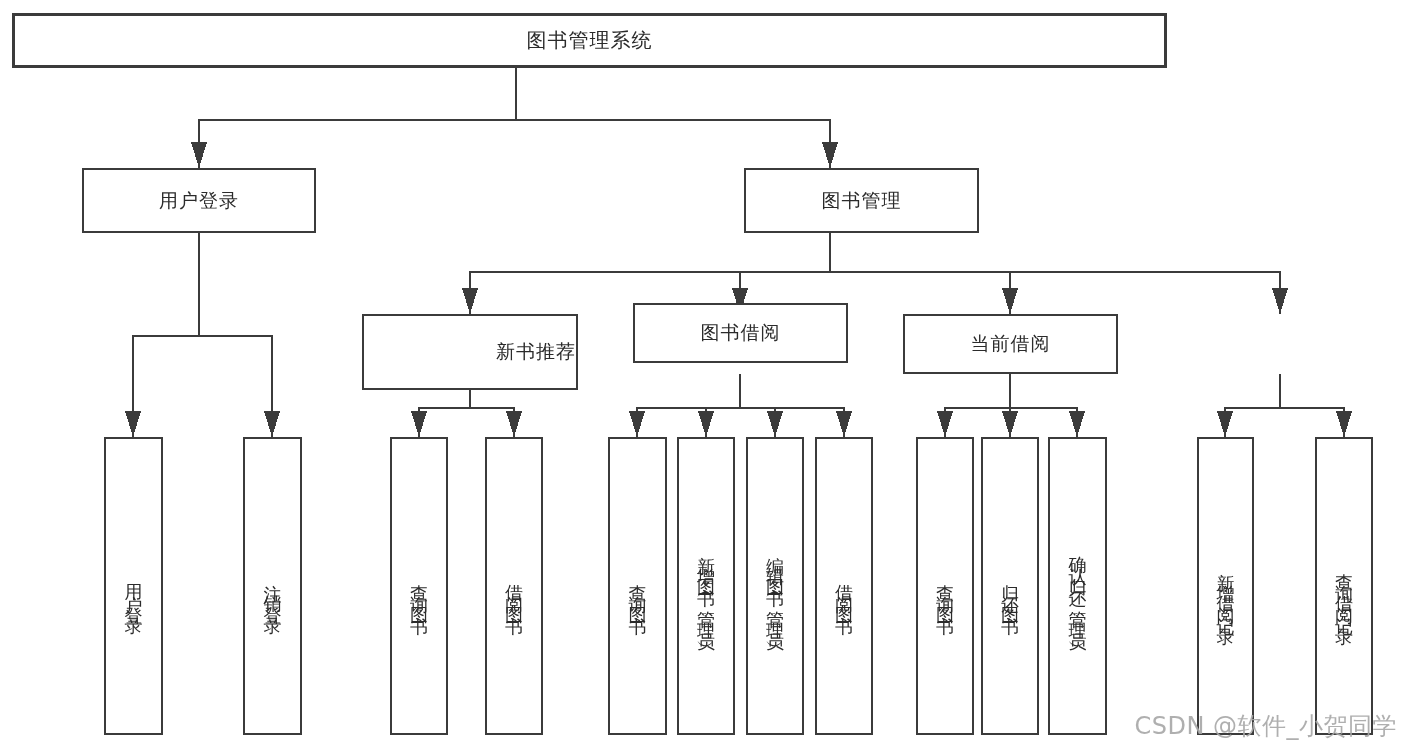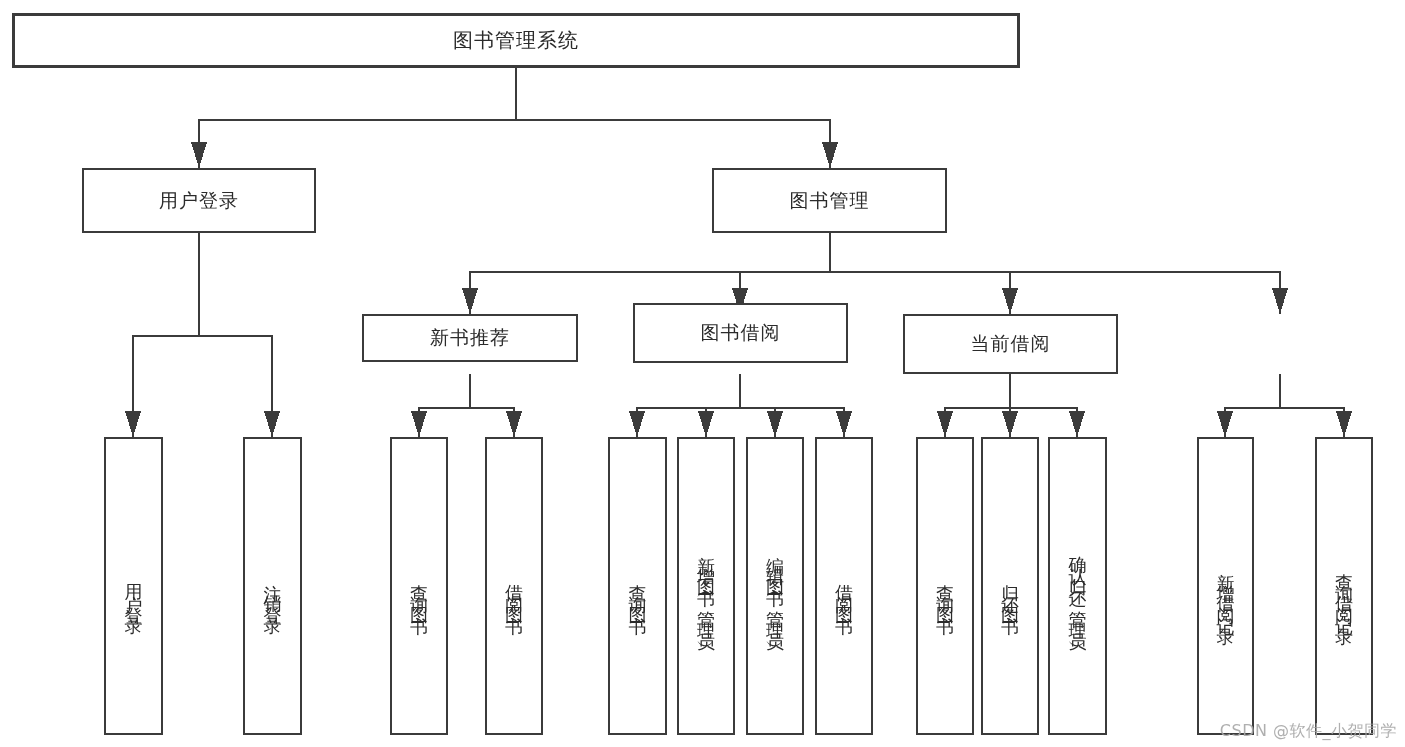--- a/index.html
+++ b/index.html
@@ -35,21 +35,21 @@
     writing-mode:vertical-rl;
     text-orientation:mixed;
     font-size:18px;
     letter-spacing:11px;
     line-height:1;
     margin-bottom:-11px;
   }
   .watermark{
     position:absolute;
     right:8px;bottom:5px;
-    font-size:16px;
+    font-size:24px;
     color:rgba(168,168,168,0.92);
     letter-spacing:0.5px;
     white-space:nowrap;
   }
 </style>
 </head>
 <body>
 
 <div class="canvas">
 
@@ -97,32 +97,32 @@
       <polygon points="767,411 783,411 775,437"></polygon>
       <polygon points="836,411 852,411 844,437"></polygon>
       <polygon points="937,411 953,411 945,437"></polygon>
       <polygon points="1002,411 1018,411 1010,437"></polygon>
       <polygon points="1069,411 1085,411 1077,437"></polygon>
       <polygon points="1217,411 1233,411 1225,437"></polygon>
       <polygon points="1336,411 1352,411 1344,437"></polygon>
     </g>
   </svg>
 
-  <div class="node root" style="left:12px;top:13px;width:1008px;height:55px;">
+  <div class="node root" style="left:12px;top:13px;width:1155px;height:55px;">
     <span>图书管理系统</span>
   </div>
 
   <div class="node" style="left:82px;top:168px;width:234px;height:65px;">
     <span>用户登录</span>
   </div>
-  <div class="node" style="left:712px;top:168px;width:235px;height:65px;">
+  <div class="node" style="left:744px;top:168px;width:235px;height:65px;">
     <span>图书管理</span>
   </div>
 
-  <div class="node" style="left:362px;top:314px;width:216px;height:48px;">
+  <div class="node" style="left:362px;top:314px;width:216px;height:76px;justify-content:flex-end;">
     <span>新书推荐</span>
   </div>
   <div class="node" style="left:633px;top:303px;width:215px;height:60px;">
     <span>图书借阅</span>
   </div>
   <div class="node" style="left:903px;top:314px;width:215px;height:60px;text-align:center;">
     <span>当前借阅</span>
   </div>
 
   <div class="leaf" style="left:104px;width:59px;">

